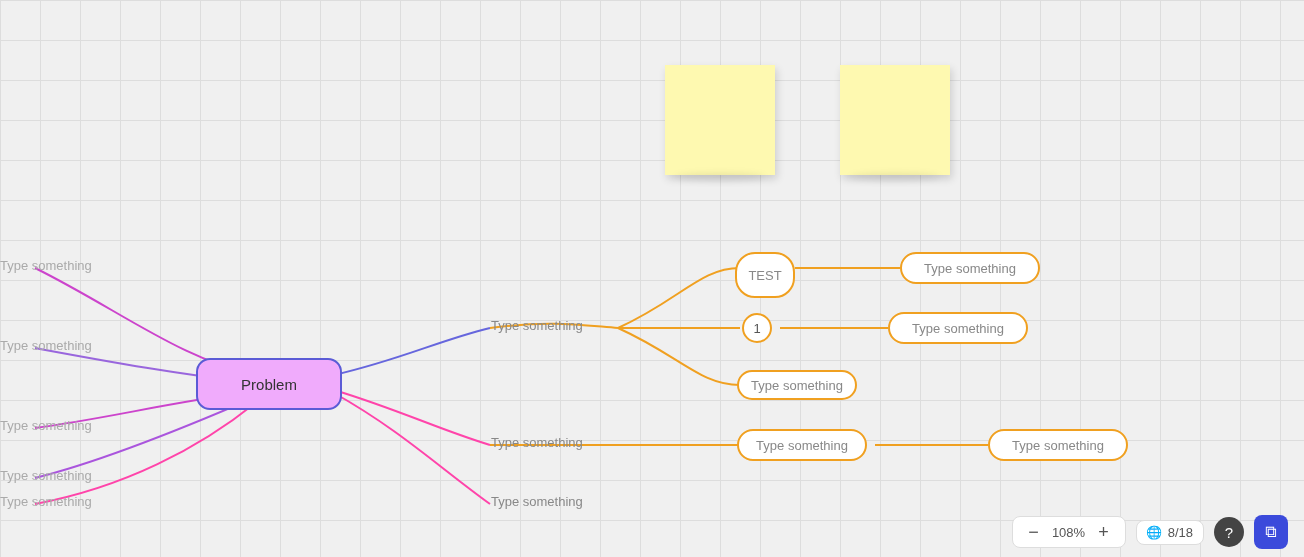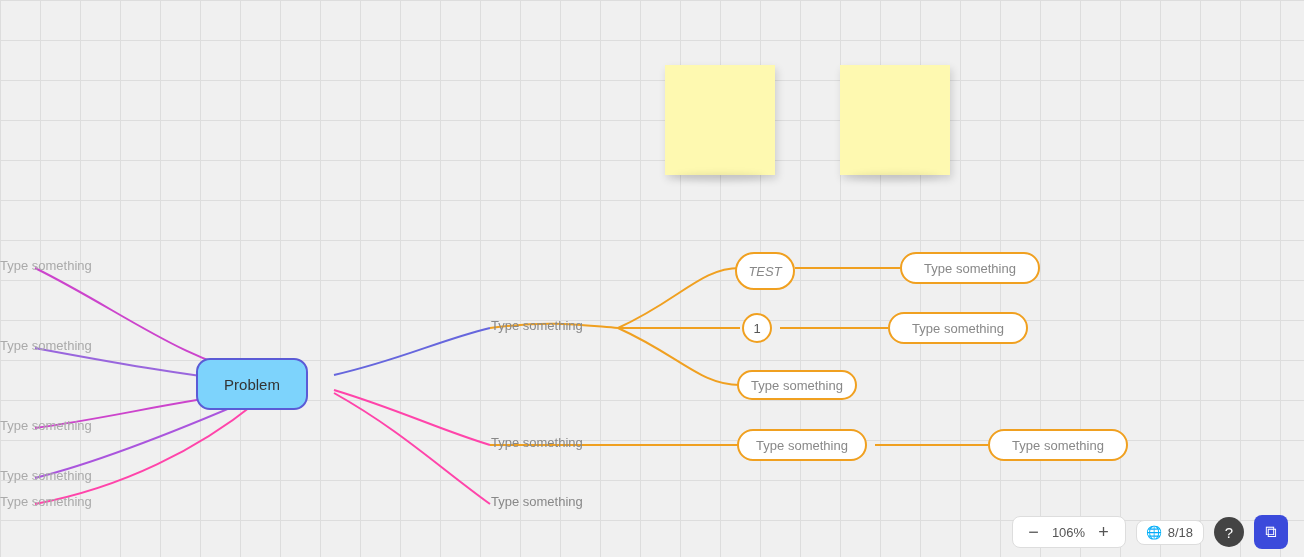--- a/index.html
+++ b/index.html
@@ -53,25 +53,25 @@
       width: 100%;
       height: 100%;
       pointer-events: none;
     }
 
     
     .problem-node {
       position: absolute;
       left: 196px;
       top: 358px;
-      width: 112px;
+      width: 146px;
       height: 52px;
       border: 2px solid #5b5bd6;
       border-radius: 14px;
-      background: #7dd3fc;
+      background: #f0abfc;
       display: flex;
       align-items: center;
       justify-content: center;
       font-size: 15px;
       color: #333;
       font-weight: 500;
       z-index: 10;
       text-align: right;
     }
 
@@ -265,36 +265,36 @@
   <span>Type something</span>
 </div>
 <div class="left-label" style="top: 494px;">
   <span>Type something</span>
 </div>
 
 <div class="plain-label" style="left: 491px; top: 318px;">Type something</div>
 <div class="plain-label" style="left: 491px; top: 435px;">Type something</div>
 <div class="plain-label" style="left: 491px; top: 494px;">Type something</div>
 
-<div class="orange-node" style="left: 735px; top: 252px; width: 60px; height: 38px; font-style: italic;">TEST</div>
+<div class="orange-node" style="left: 735px; top: 252px; width: 60px; height: 46px;">TEST</div>
 
 <div class="orange-node small" style="left: 742px; top: 313px;">1</div>
 
 <div class="orange-node" style="left: 737px; top: 370px; width: 120px; height: 30px;">Type something</div>
 
 <div class="orange-node" style="left: 900px; top: 252px; width: 140px; height: 32px;">Type something</div>
 <div class="orange-node" style="left: 888px; top: 312px; width: 140px; height: 32px;">Type something</div>
 
 <div class="orange-node" style="left: 737px; top: 429px; width: 130px; height: 32px;">Type something</div>
 <div class="orange-node" style="left: 988px; top: 429px; width: 140px; height: 32px;">Type something</div>
 
 <div class="bottom-bar">
   <div class="zoom-controls">
     <button class="zoom-btn">−</button>
-    <span class="zoom-level">106%</span>
+    <span class="zoom-level">108%</span>
     <button class="zoom-btn">+</button>
   </div>
   <div class="badge-btn">
     <span>🌐</span>
     <span>8/18</span>
   </div>
   <button class="help-btn">?</button>
   <button class="nav-btn">⧉</button>
 </div>
 

